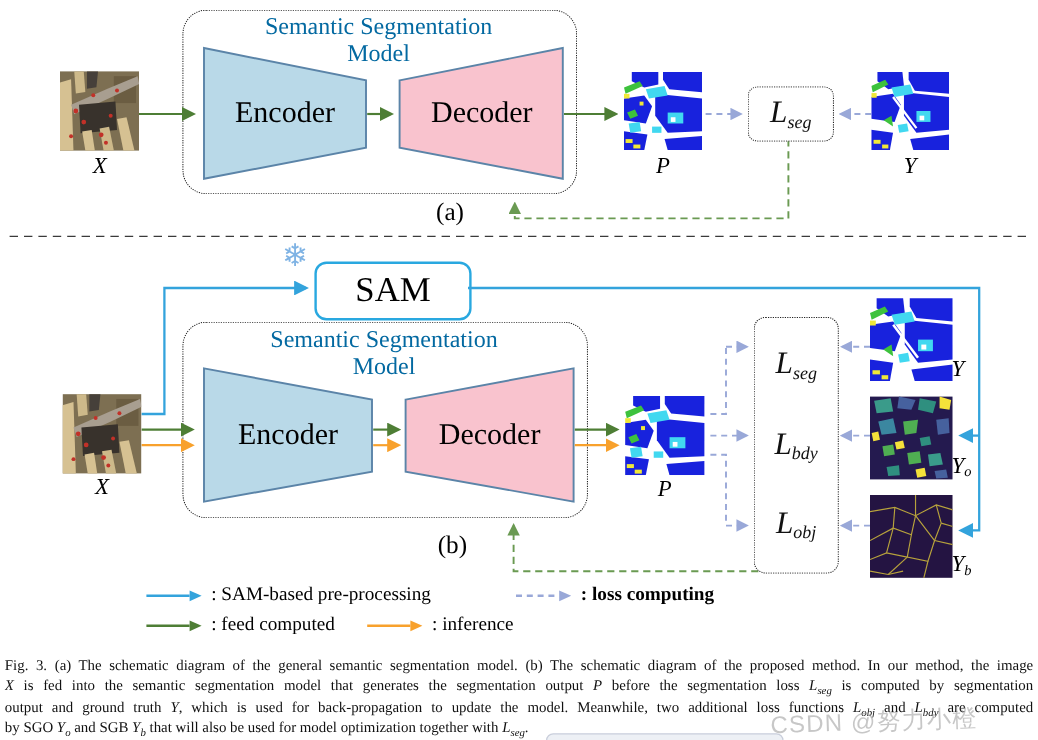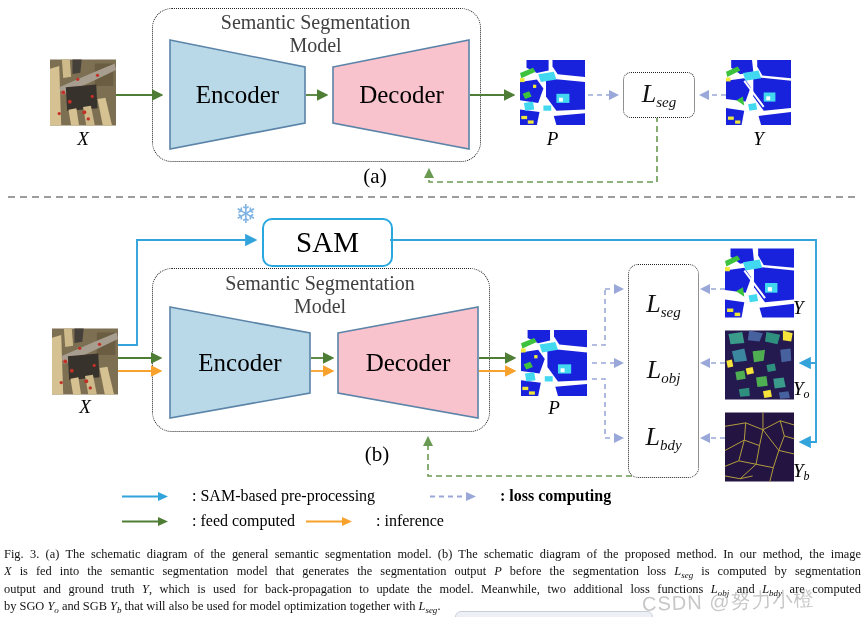--- a/index.html
+++ b/index.html
@@ -1,35 +1,35 @@
 <!DOCTYPE html>
 <html><head>
 <meta charset="utf-8">
 <style>
   html,body{margin:0;padding:0;background:#fff;}
   #stage{position:relative;width:865px;height:617px;background:#fff;overflow:hidden;
          font-family:"Liberation Serif","DejaVu Serif",serif;color:#111;}
   .abs{position:absolute;}
   .dotted-box{position:absolute;border:1.6px dotted #222;border-radius:20px;background:transparent;}
-  .box-title{position:absolute;text-align:center;font-size:20px;line-height:23px;color:#404040;}
+  .box-title{position:absolute;text-align:center;font-size:20px;line-height:23px;color:#0369a1;}
   .block-label{position:absolute;text-align:center;font-size:25px;color:#000;}
   .img-label{position:absolute;text-align:center;font-size:19px;font-style:italic;color:#000;}
   .part-label{position:absolute;text-align:center;font-size:21px;color:#000;}
   .loss-box{position:absolute;border:1.6px dotted #222;border-radius:8px;background:#fff;
             display:flex;align-items:center;justify-content:center;}
   .loss-tall{position:absolute;border:1.6px dotted #222;border-radius:10px;background:#fff;
              display:flex;flex-direction:column;justify-content:space-between;padding:6px 0;}
   .loss-row{flex:1;display:flex;align-items:center;justify-content:center;}
   .loss-text{font-size:26px;font-style:italic;}
   .loss-text sub{font-size:15px;font-style:italic;vertical-align:-0.3em;letter-spacing:0;}
   .sub-label sub{font-size:12px;font-style:italic;vertical-align:-0.25em;}
   #sam-box{position:absolute;border:2px solid #29a8e0;border-radius:10px;
            display:flex;align-items:center;justify-content:center;font-size:29px;color:#000;}
   #snowflake{position:absolute;font-family:"DejaVu Sans",sans-serif;font-size:26px;color:#7fb3e4;}
-  .legend-item{position:absolute;display:flex;align-items:center;gap:23px;font-size:16px;color:#000;white-space:nowrap;}
+  .legend-item{position:absolute;display:flex;align-items:center;gap:7px;font-size:16px;color:#000;white-space:nowrap;}
   .caption{position:absolute;left:4px;width:857px;font-size:12.4px;line-height:17.4px;color:#111;}
   .cap-line{height:17.4px;overflow:hidden;}
   .cap-just{text-align:justify;text-align-last:justify;}
   .caption i{font-style:italic;}
   .caption sub{font-size:9px;}
   #watermark{position:absolute;font-family:"Liberation Sans","DejaVu Sans",sans-serif;
              font-size:20px;color:#9a9a9a;opacity:0.55;transform:rotate(-2deg);letter-spacing:1px;white-space:nowrap;}
   #bottom-bar{position:absolute;background:#edf0f5;border:1px solid #c9cedb;border-radius:6px;}
   svg{display:block;}
   .overlay{position:absolute;left:0;top:0;pointer-events:none;}
@@ -285,24 +285,24 @@
   <div class="img-label" style="left:519px;top:397px;width:70px;">P</div>
   <div class="img-label sub-label" style="left:793px;top:297px;width:40px;text-align:left;"><i>Y</i></div>
   <div class="img-label sub-label" style="left:793px;top:378px;width:40px;text-align:left;"><i>Y</i><sub>o</sub></div>
   <div class="img-label sub-label" style="left:793px;top:460px;width:40px;text-align:left;"><i>Y</i><sub>b</sub></div>
 
   <div class="loss-tall" style="left:628px;top:264px;width:69px;height:200px;">
     <div class="loss-row">
       <span class="loss-text"><i>L</i><sub>seg</sub></span>
     </div>
     <div class="loss-row">
-      <span class="loss-text"><i>L</i><sub>obj</sub></span>
+      <span class="loss-text"><i>L</i><sub>bdy</sub></span>
     </div>
     <div class="loss-row">
-      <span class="loss-text"><i>L</i><sub>bdy</sub></span>
+      <span class="loss-text"><i>L</i><sub>obj</sub></span>
     </div>
   </div>
   <div class="part-label" style="left:345px;top:442px;width:64px;">(b)</div>
 
   <div class="legend-item" style="left:121px;top:487px;">
     <svg width="48" height="13">
       <line x1="1" y1="6.5" x2="37" y2="6.5" stroke-width="2" stroke="#33a3dc"></line>
       <polygon points="37,2 47,6.5 37,11" fill="#33a3dc"></polygon>
     </svg>
     <span>: SAM-based pre-processing</span>

